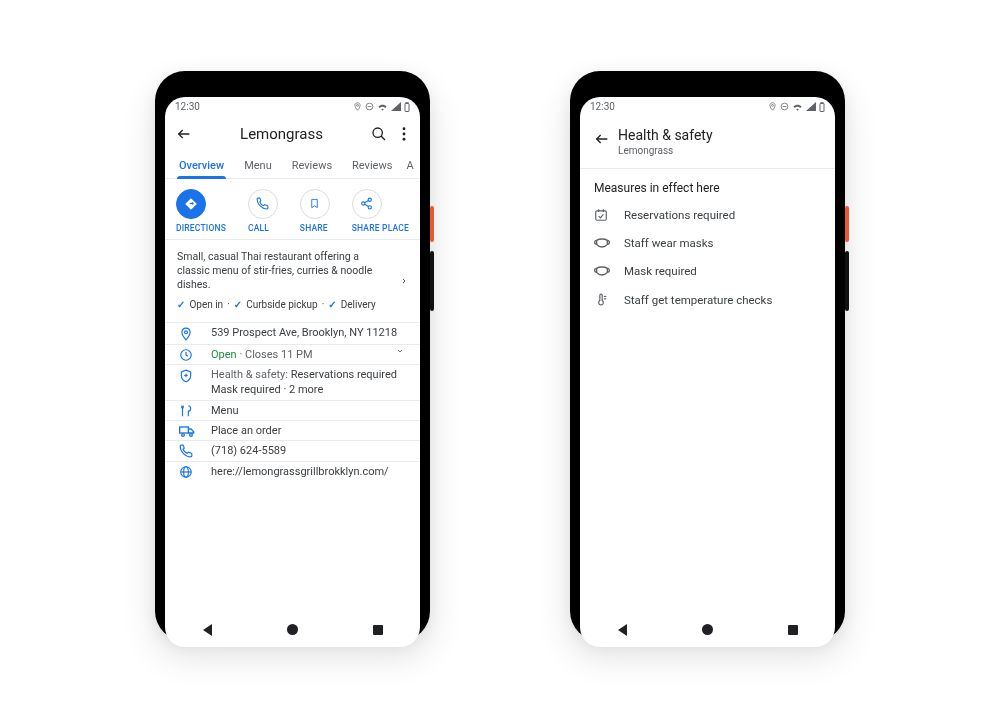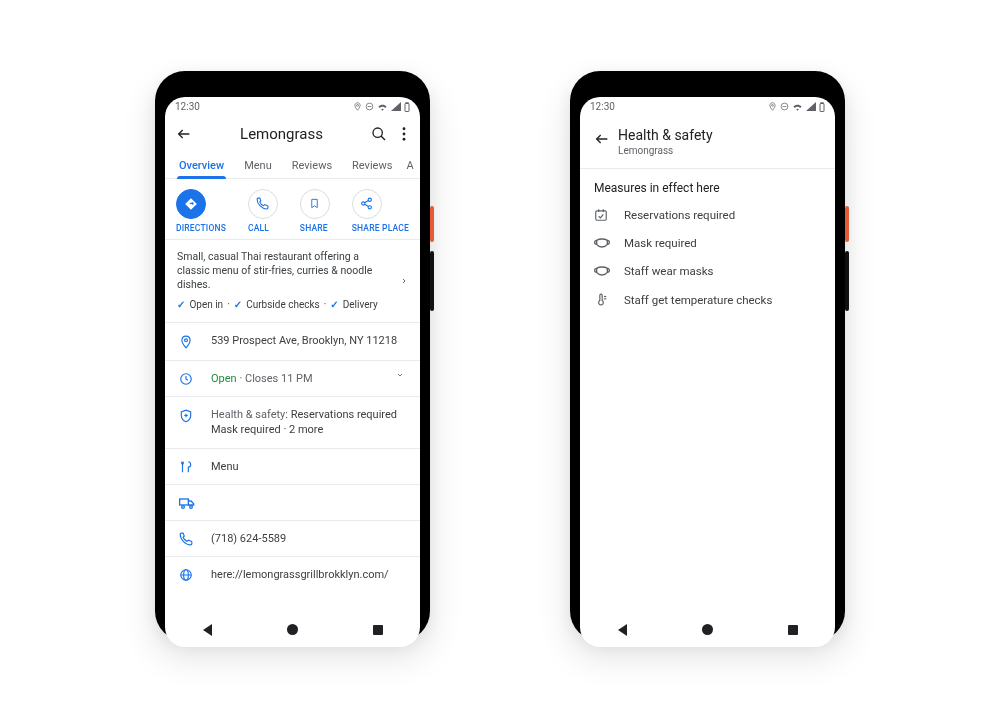--- a/index.html
+++ b/index.html
@@ -121,21 +121,21 @@
     align-items:center;
   }
   .desc .txt { flex:1; font-size:10.5px; color:#3c4043; line-height:1.35;}
   .serv { margin-top:6px; font-size:10px; color:#3c4043; display:flex; gap:4px; flex-wrap:wrap;}
   .check { color:#1a73e8; font-weight:bold; }
 
   .row {
     display:flex;
     align-items:flex-start;
     gap:16px;
-    padding: 10px 14px;
+    padding: 2px 14px;
     border-bottom:1px solid #e8eaed;
     font-size:11px;
     color:#3c4043;
   }
   .row .ricon { width:16px; color:#1a73e8; flex-shrink:0; padding-top:1px;}
   .row .content { flex:1; line-height:1.4;}
   .row .chev { color:#5f6368; }
   .open { color:#1e8e3e; }
   .muted { color:#5f6368; }
 
@@ -268,21 +268,21 @@
     </div>
 
     <div class="desc">
       <div class="txt">
         <span>Small, casual Thai restaurant offering a classic menu of stir-fries, curries &amp; noodle dishes.</span>
         <div class="serv">
           <span class="check">✓</span>
             <span>Open in</span>
             <span>·</span>
           <span class="check">✓</span>
-            <span>Curbside checks</span>
+            <span>Curbside pickup</span>
             <span>·</span>
           <span class="check">✓</span>
             <span>Delivery</span>
         </div>
       </div>
       <svg width="8" height="12" viewBox="0 0 24 24" fill="none" stroke="#5f6368" stroke-width="3">
           <polyline points="9 18 15 12 9 6"></polyline>
         </svg>
     </div>
 
@@ -332,20 +332,21 @@
 
     <div class="row">
       <span class="ricon">
           <svg width="16" height="14" viewBox="0 0 24 20" fill="none" stroke="#1a73e8" stroke-width="2">
             <rect x="1" y="4" width="13" height="9"></rect>
             <path d="M14 7h4l4 4v2h-8"></path>
             <circle cx="6" cy="16" r="2"></circle>
             <circle cx="18" cy="16" r="2"></circle>
           </svg>
         </span>
+      <span class="content">Place an order</span>
     </div>
 
     <div class="row">
       <span class="ricon">
           <svg width="14" height="14" viewBox="0 0 24 24" fill="none" stroke="#1a73e8" stroke-width="2">
             <path d="M22 17v3a2 2 0 01-2 2c-9 0-18-9-18-18a2 2 0 012-2h3l2 5-2 2c1 3 4 6 7 7l2-2 5 2z"></path>
           </svg>
         </span>
       <span class="content">(718) 624-5589</span>
     </div>
@@ -427,30 +428,30 @@
         </span>
       <span>Reservations required</span>
     </div>
     <div class="hrow">
       <span class="hicon">
           <svg width="16" height="12" viewBox="0 0 24 16" fill="none" stroke="#5f6368" stroke-width="2">
             <path d="M4 4c0 0 3-2 8-2s8 2 8 2v6c0 0-3 4-8 4s-8-4-8-4z"></path>
             <path d="M4 4c-2 0-3 1-3 3s1 3 3 3M20 4c2 0 3 1 3 3s-1 3-3 3"></path>
           </svg>
         </span>
-      <span>Mask required</span>
+      <span>Staff wear masks</span>
     </div>
     <div class="hrow">
       <span class="hicon">
           <svg width="16" height="12" viewBox="0 0 24 16" fill="none" stroke="#5f6368" stroke-width="2">
             <path d="M4 4c0 0 3-2 8-2s8 2 8 2v6c0 0-3 4-8 4s-8-4-8-4z"></path>
             <path d="M4 4c-2 0-3 1-3 3s1 3 3 3M20 4c2 0 3 1 3 3s-1 3-3 3"></path>
           </svg>
         </span>
-      <span>Staff wear masks</span>
+      <span>Mask required</span>
     </div>
     <div class="hrow">
       <span class="hicon">
           <svg width="14" height="16" viewBox="0 0 24 24" fill="none" stroke="#5f6368" stroke-width="2">
             <path d="M10 13V4a2 2 0 114 0v9a4 4 0 11-4 0z"></path>
             <line x1="17" y1="6" x2="21" y2="6"></line>
             <line x1="17" y1="10" x2="21" y2="10"></line>
           </svg>
         </span>
       <span>Staff get temperature checks</span>

